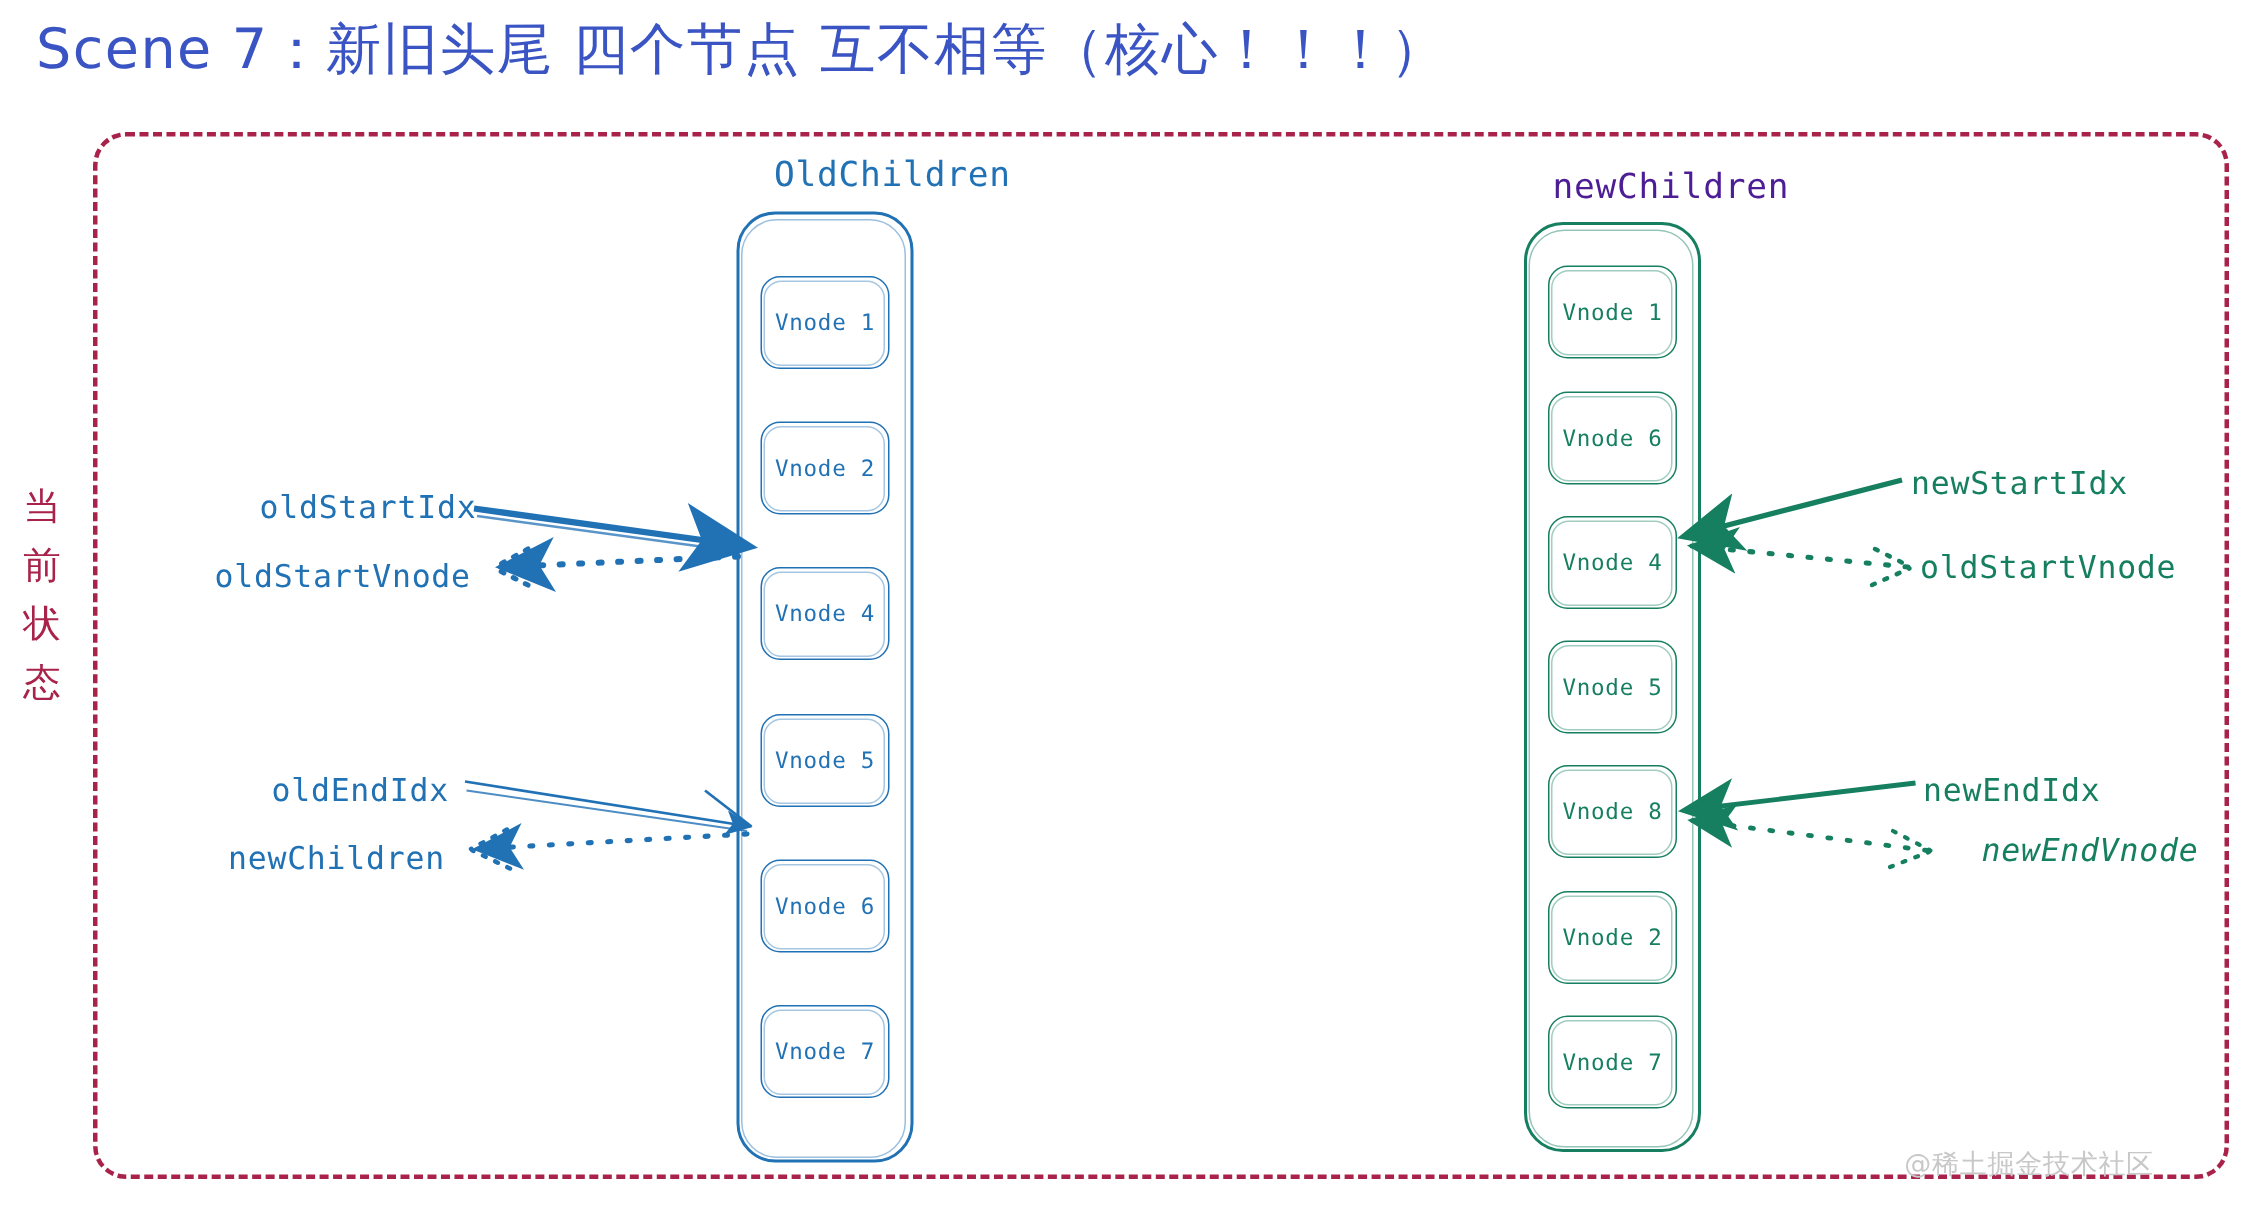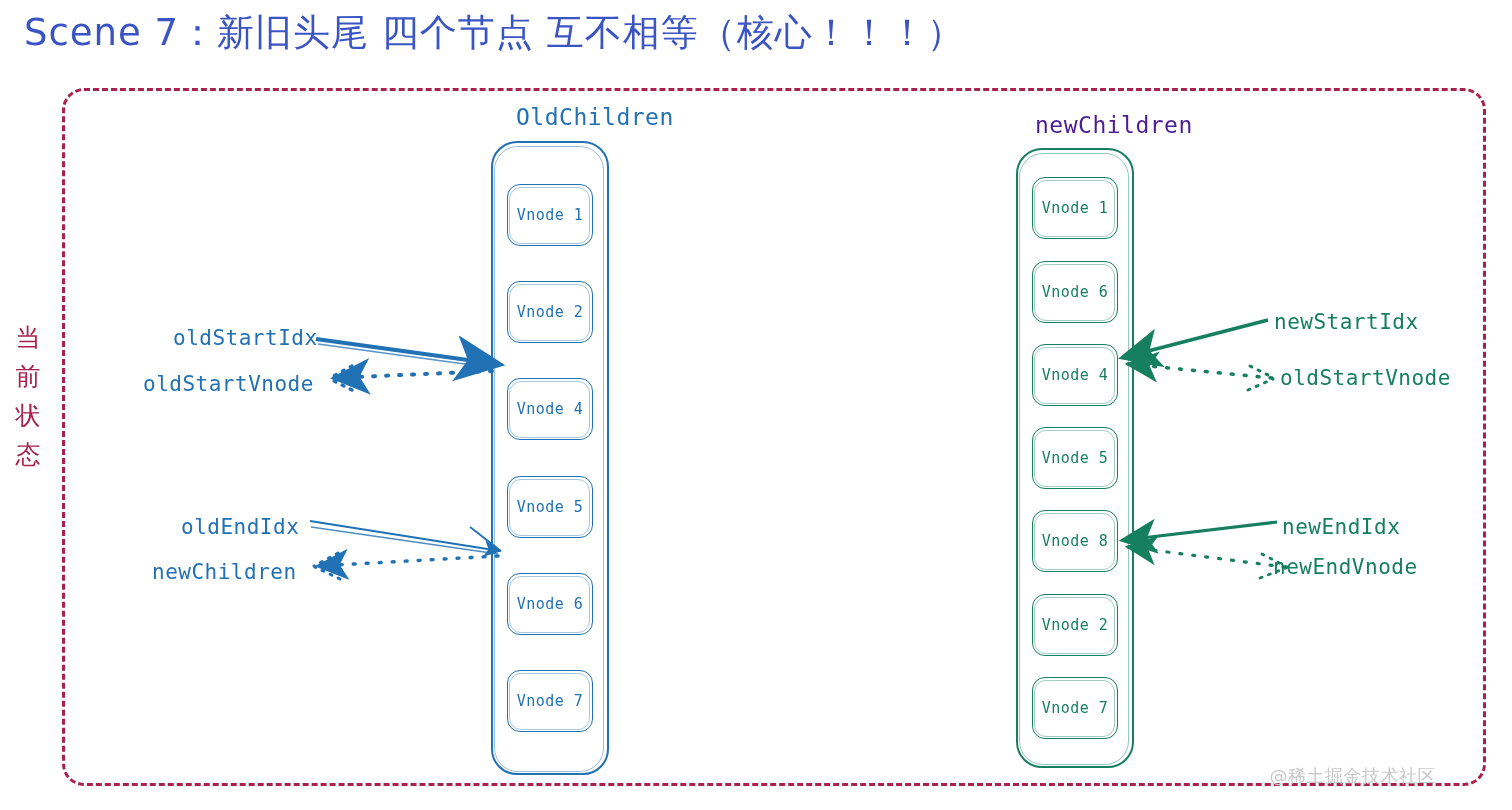--- a/index.html
+++ b/index.html
@@ -151,21 +151,21 @@
   .ptr-label.blue  { color: #2171b5; }
   .ptr-label.green { color: #157f5f; }
 
   #lbl-oldStartIdx   { left: 173px; top: 326px; }
   #lbl-oldStartVnode { left: 143px; top: 372px; }
   #lbl-oldEndIdx     { left: 181px; top: 515px; }
   #lbl-oldEndVnode   { left: 152px; top: 560px; }
   #lbl-newStartIdx   { left: 1274px; top: 310px; }
   #lbl-newStartVnode { left: 1280px; top: 366px; }
   #lbl-newEndIdx     { left: 1282px; top: 515px; }
-  #lbl-newEndVnode   { left: 1273px; top: 555px; }
+  #lbl-newEndVnode   { left: 1321px; top: 555px; font-style: italic; }
 
   
   #arrow-layer {
     position: absolute;
     left: 0; top: 0;
     width: 1512px; height: 810px;
     pointer-events: none;
   }
 
   

